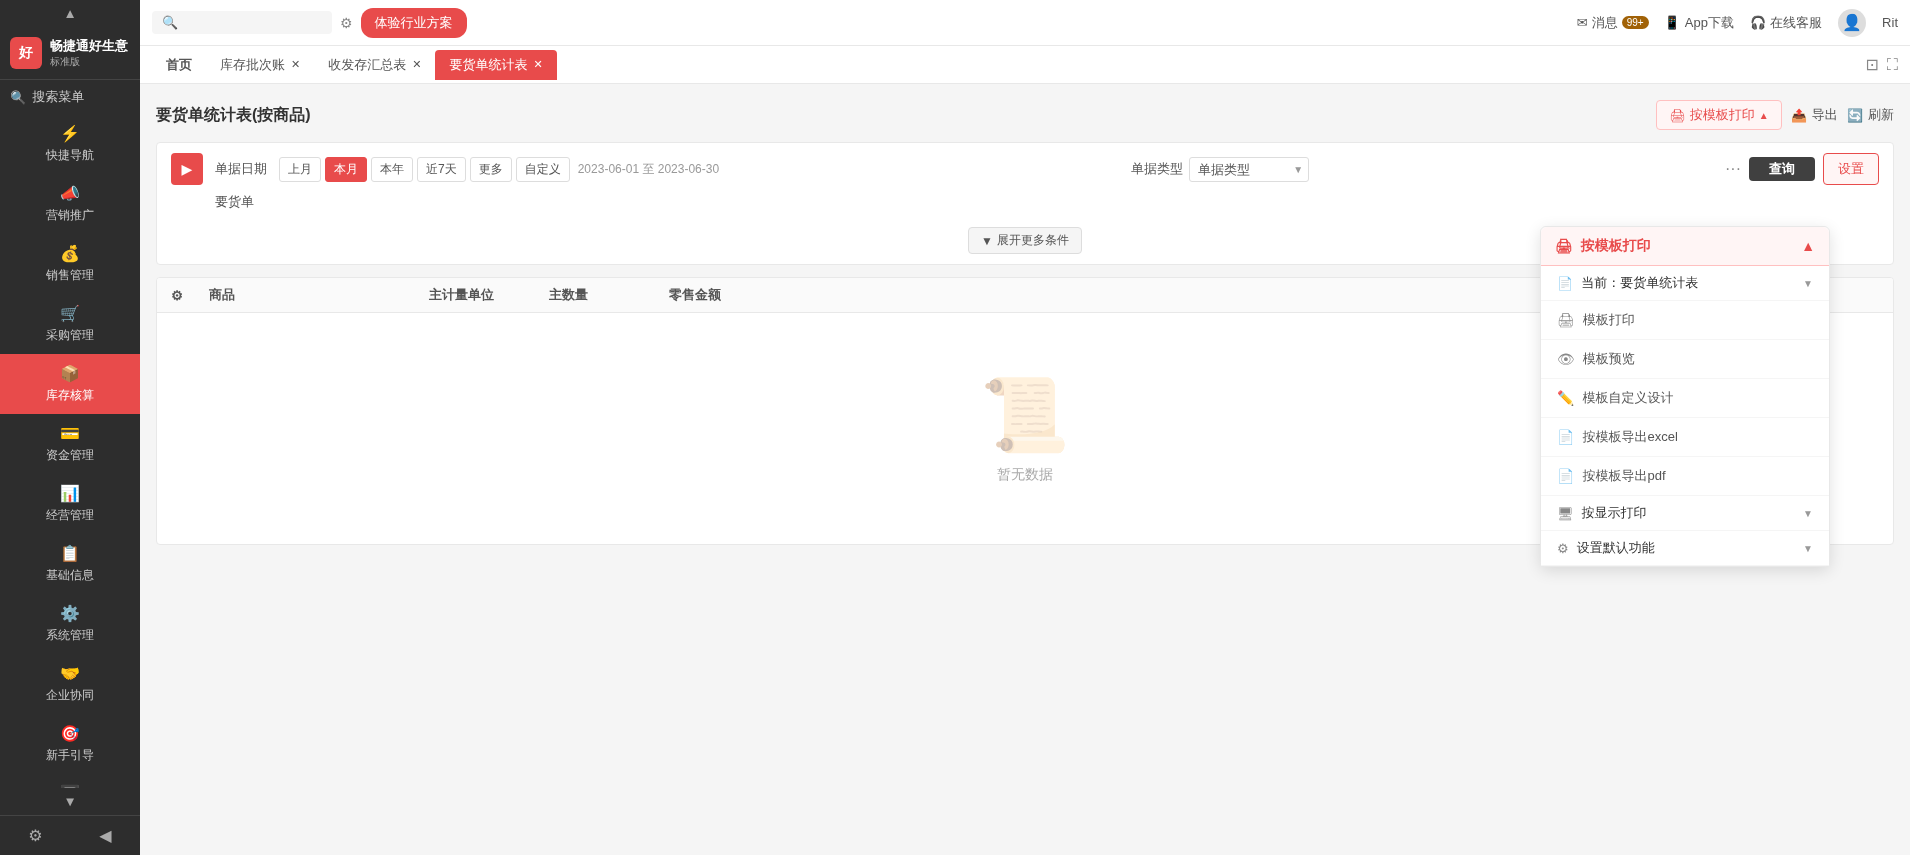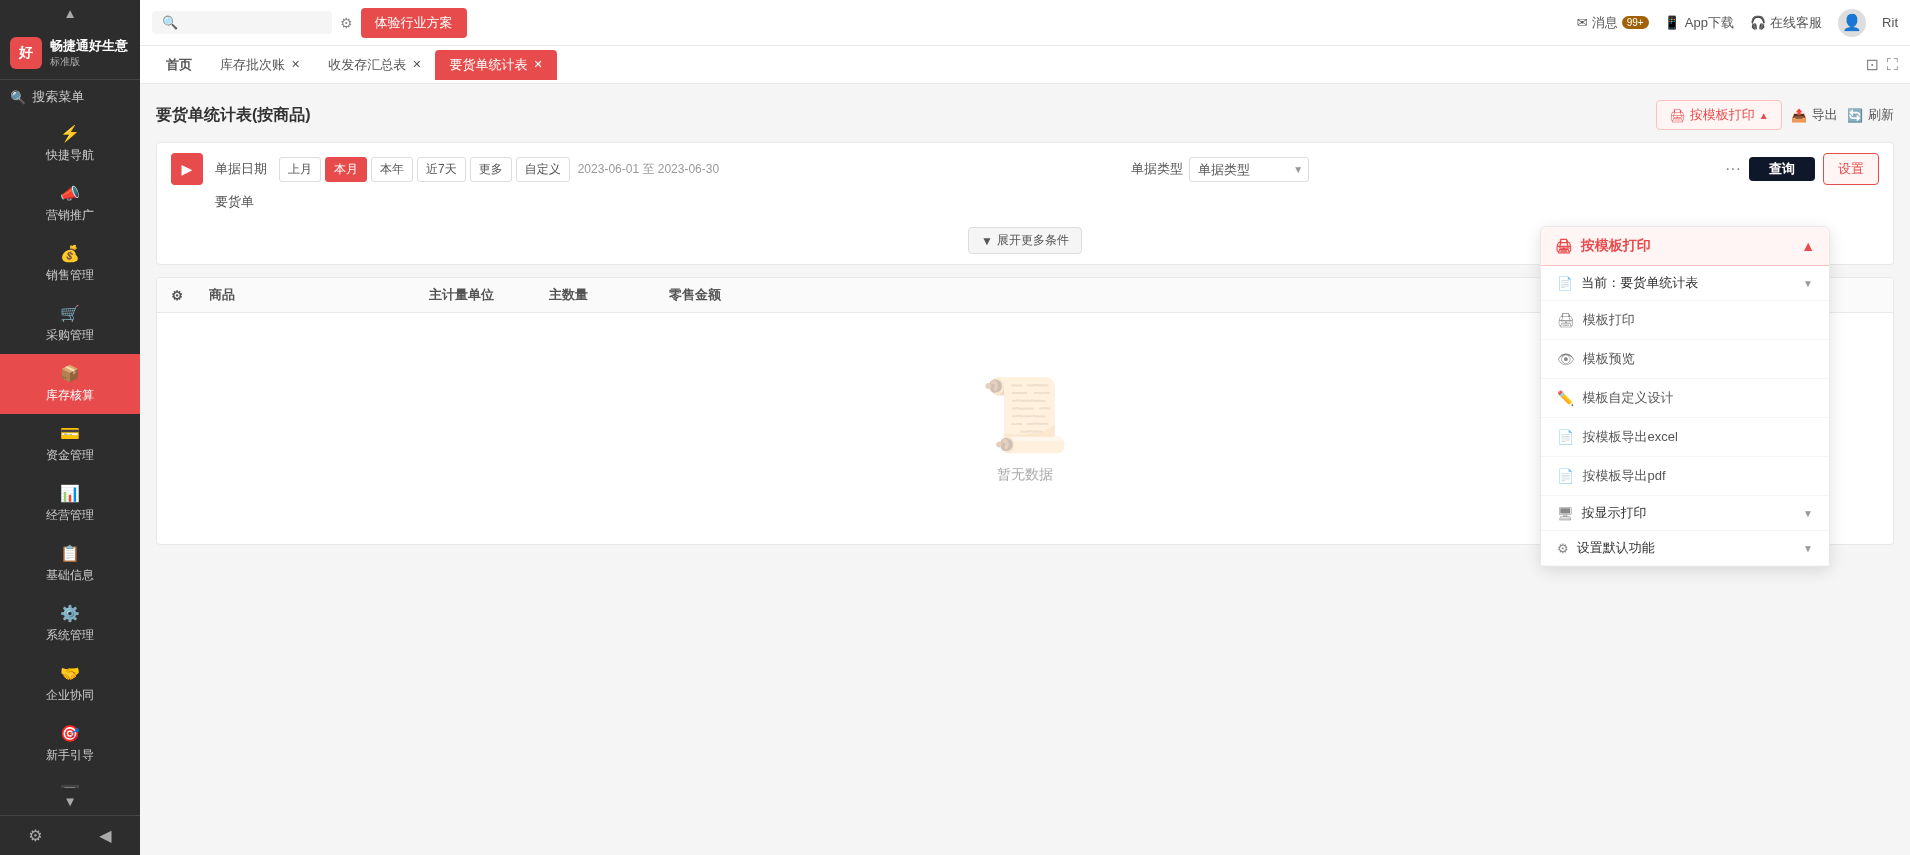--- a/index.html
+++ b/index.html
@@ -85,21 +85,21 @@
     }
     .topbar-search {
       display: flex; align-items: center; background: #f5f5f5; border-radius: 4px;
       padding: 4px 10px; gap: 4px; width: 180px;
     }
     .topbar-search input {
       border: none; background: none; outline: none; font-size: 12px; color: #999; width: 120px;
     }
     .topbar-actions { margin-left: auto; display: flex; align-items: center; gap: 16px; }
     .topbar-btn-industry {
-      background: #e84b4b; color: white; border: none; border-radius: 4px;
+      background: #e84b4b; color: white; border: none; border-radius: 12px;
       padding: 6px 14px; cursor: pointer; font-size: 13px;
     }
     .topbar-icon-btn {
       display: flex; align-items: center; gap: 4px; cursor: pointer; color: #555; font-size: 13px;
     }
     .badge {
       background: #a16207; color: white; border-radius: 10px;
       font-size: 10px; padding: 1px 5px; min-width: 16px; text-align: center;
     }
     .topbar-avatar {
@@ -256,21 +256,21 @@
     .dropdown-sub-label {
       display: flex; align-items: center; justify-content: space-between;
       padding: 8px 16px; font-size: 13px; color: #333;
       border-bottom: 1px solid #f5f5f5; background: #fff;
     }
     .dropdown-sub-text { display: flex; align-items: center; gap: 8px; }
     .chevron-icon { color: #999; font-size: 10px; }
 
     .more-dots { color: #888; cursor: pointer; margin-left: 4px; font-size: 16px; }
     .query-btn {
-      background: #0f172a; color: white; border: none; border-radius: 4px;
+      background: #404040; color: white; border: none; border-radius: 4px;
       padding: 3px 20px; cursor: pointer; font-size: 13px; font-weight: bold;
     }
     .settings-btn-red {
       border: 1px solid #e84b4b; color: #e84b4b; background: #fff5f5;
       border-radius: 4px; padding: 6px 14px; cursor: pointer; font-size: 13px;
     }
   </style>
 </head>
 <body>
 

